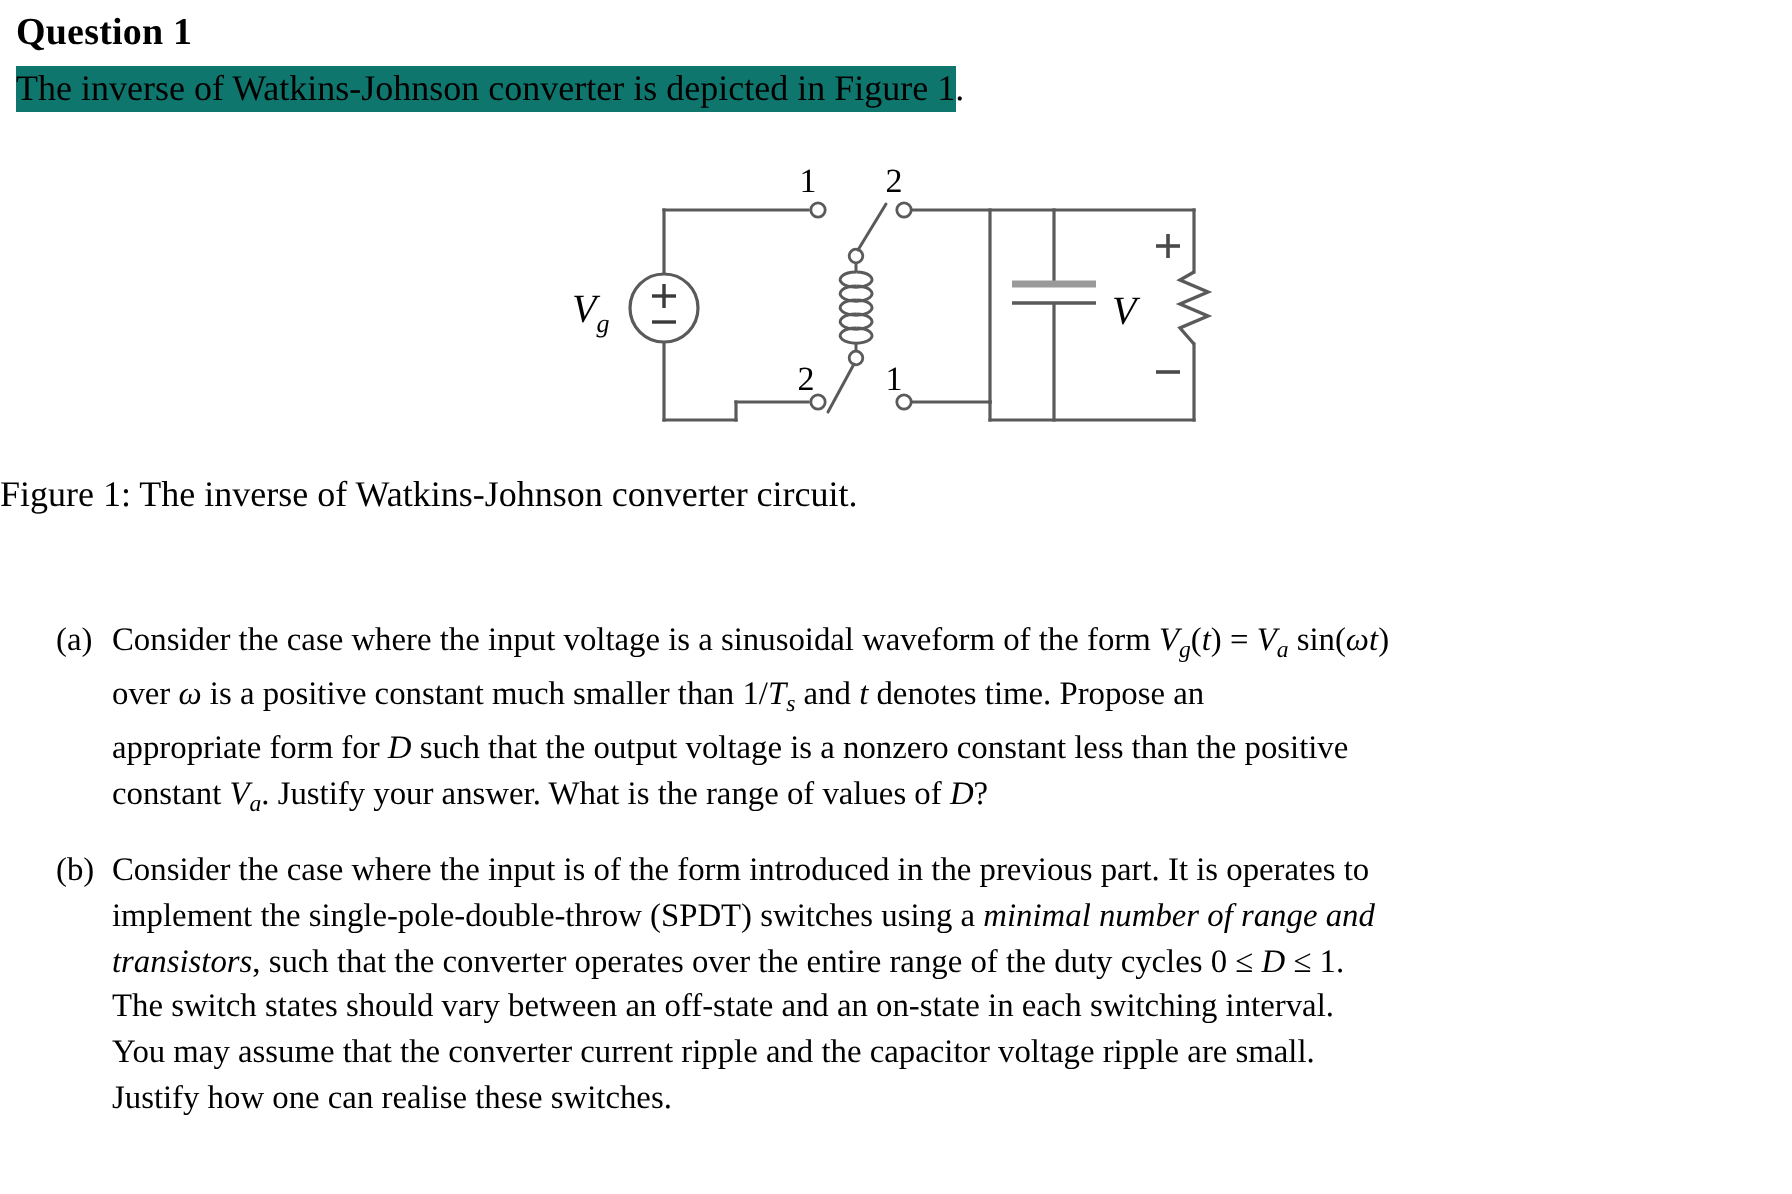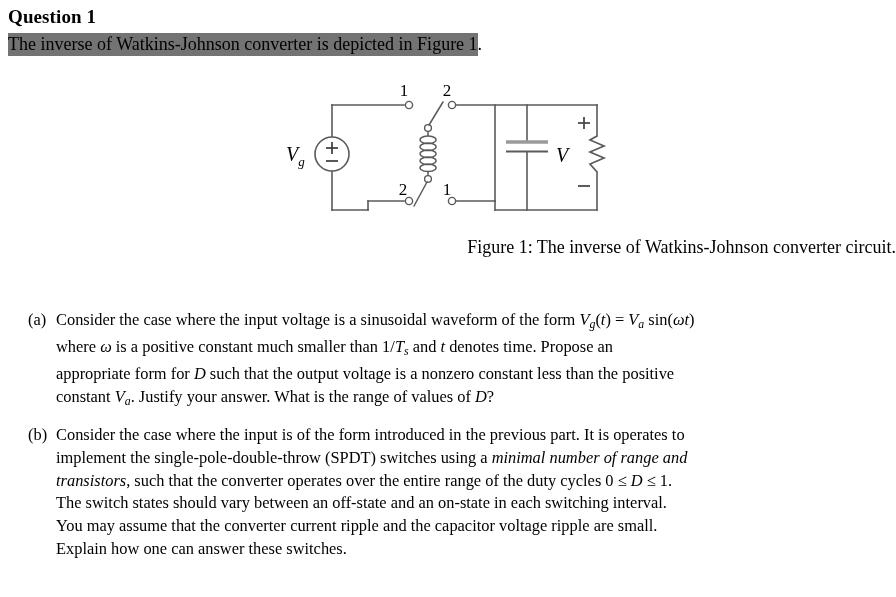--- a/index.html
+++ b/index.html
@@ -37,40 +37,40 @@
 
   .intro-line {
     position: absolute;
     left: 8px;
     top: 33px;
     font-size: 18px;
     line-height: 22px;
     white-space: nowrap;
   }
   .hl {
-    background: #737373;
+    background: #0f766e;
     padding: 1px 0 2px 0;
   }
 
   
   .figure-area {
     position: absolute;
     left: 0;
     top: 80px;
     width: 896px;
     height: 140px;
   }
   .figure-area svg { display: block; }
 
   .fig-caption {
     position: absolute;
     left: 0;
     top: 236px;
     width: 896px;
-    text-align: right;
+    text-align: left;
     font-size: 18px;
     line-height: 22px;
   }
 
   
   .part {
     position: absolute;
     left: 28px;
     width: 852px;
     font-size: 16.4px;
@@ -207,31 +207,31 @@
       </g>
     </svg>
   </div>
 
   <div class="fig-caption">Figure 1: The inverse of Watkins-Johnson converter circuit.</div>
 
   <div class="part part-a">
     <div class="part-label">(a)</div>
     <div class="part-body">
         <span class="ln"><span>Consider the case where the input voltage is a sinusoidal waveform of the form </span><span class="mi">V</span><sub>g</sub><span>(</span><span class="mi">t</span><span>) = </span><span class="mi">V</span><sub>a</sub><span> sin(</span><span class="mi">ωt</span><span>)</span></span>
-        <span class="ln"><span>where </span><span class="mi">ω</span><span> is a positive constant much smaller than 1</span><span>/</span><span class="mi">T</span><sub>s</sub><span> and </span><span class="mi">t</span><span> denotes time.  Propose an</span></span>
+        <span class="ln"><span>over </span><span class="mi">ω</span><span> is a positive constant much smaller than 1</span><span>/</span><span class="mi">T</span><sub>s</sub><span> and </span><span class="mi">t</span><span> denotes time.  Propose an</span></span>
         <span class="ln"><span>appropriate form for </span><span class="mi">D</span><span> such that the output voltage is a nonzero constant less than the positive</span></span>
         <span class="ln"><span>constant </span><span class="mi">V</span><sub>a</sub><span>. Justify your answer. What is the range of values of </span><span class="mi">D</span><span>?</span></span>
       </div>
   </div>
 
   <div class="part part-b">
     <div class="part-label">(b)</div>
     <div class="part-body">
         <span class="ln"><span>Consider the case where the input is of the form introduced in the previous part. It is operates to</span></span>
         <span class="ln"><span>implement the single-pole-double-throw (SPDT) switches using a </span><span class="mi">minimal number of range and</span></span>
         <span class="ln"><span class="mi">transistors</span><span>, such that the converter operates over the entire range of the duty cycles 0 ≤ </span><span class="mi">D</span><span> ≤ 1.</span></span>
         <span class="ln"><span>The switch states should vary between an off-state and an on-state in each switching interval.</span></span>
         <span class="ln"><span>You may assume that the converter current ripple and the capacitor voltage ripple are small.</span></span>
-        <span class="ln"><span>Explain how one can answer these switches.</span></span>
+        <span class="ln"><span>Justify how one can realise these switches.</span></span>
       </div>
   </div>
 
 </div>
 
 </body></html>

